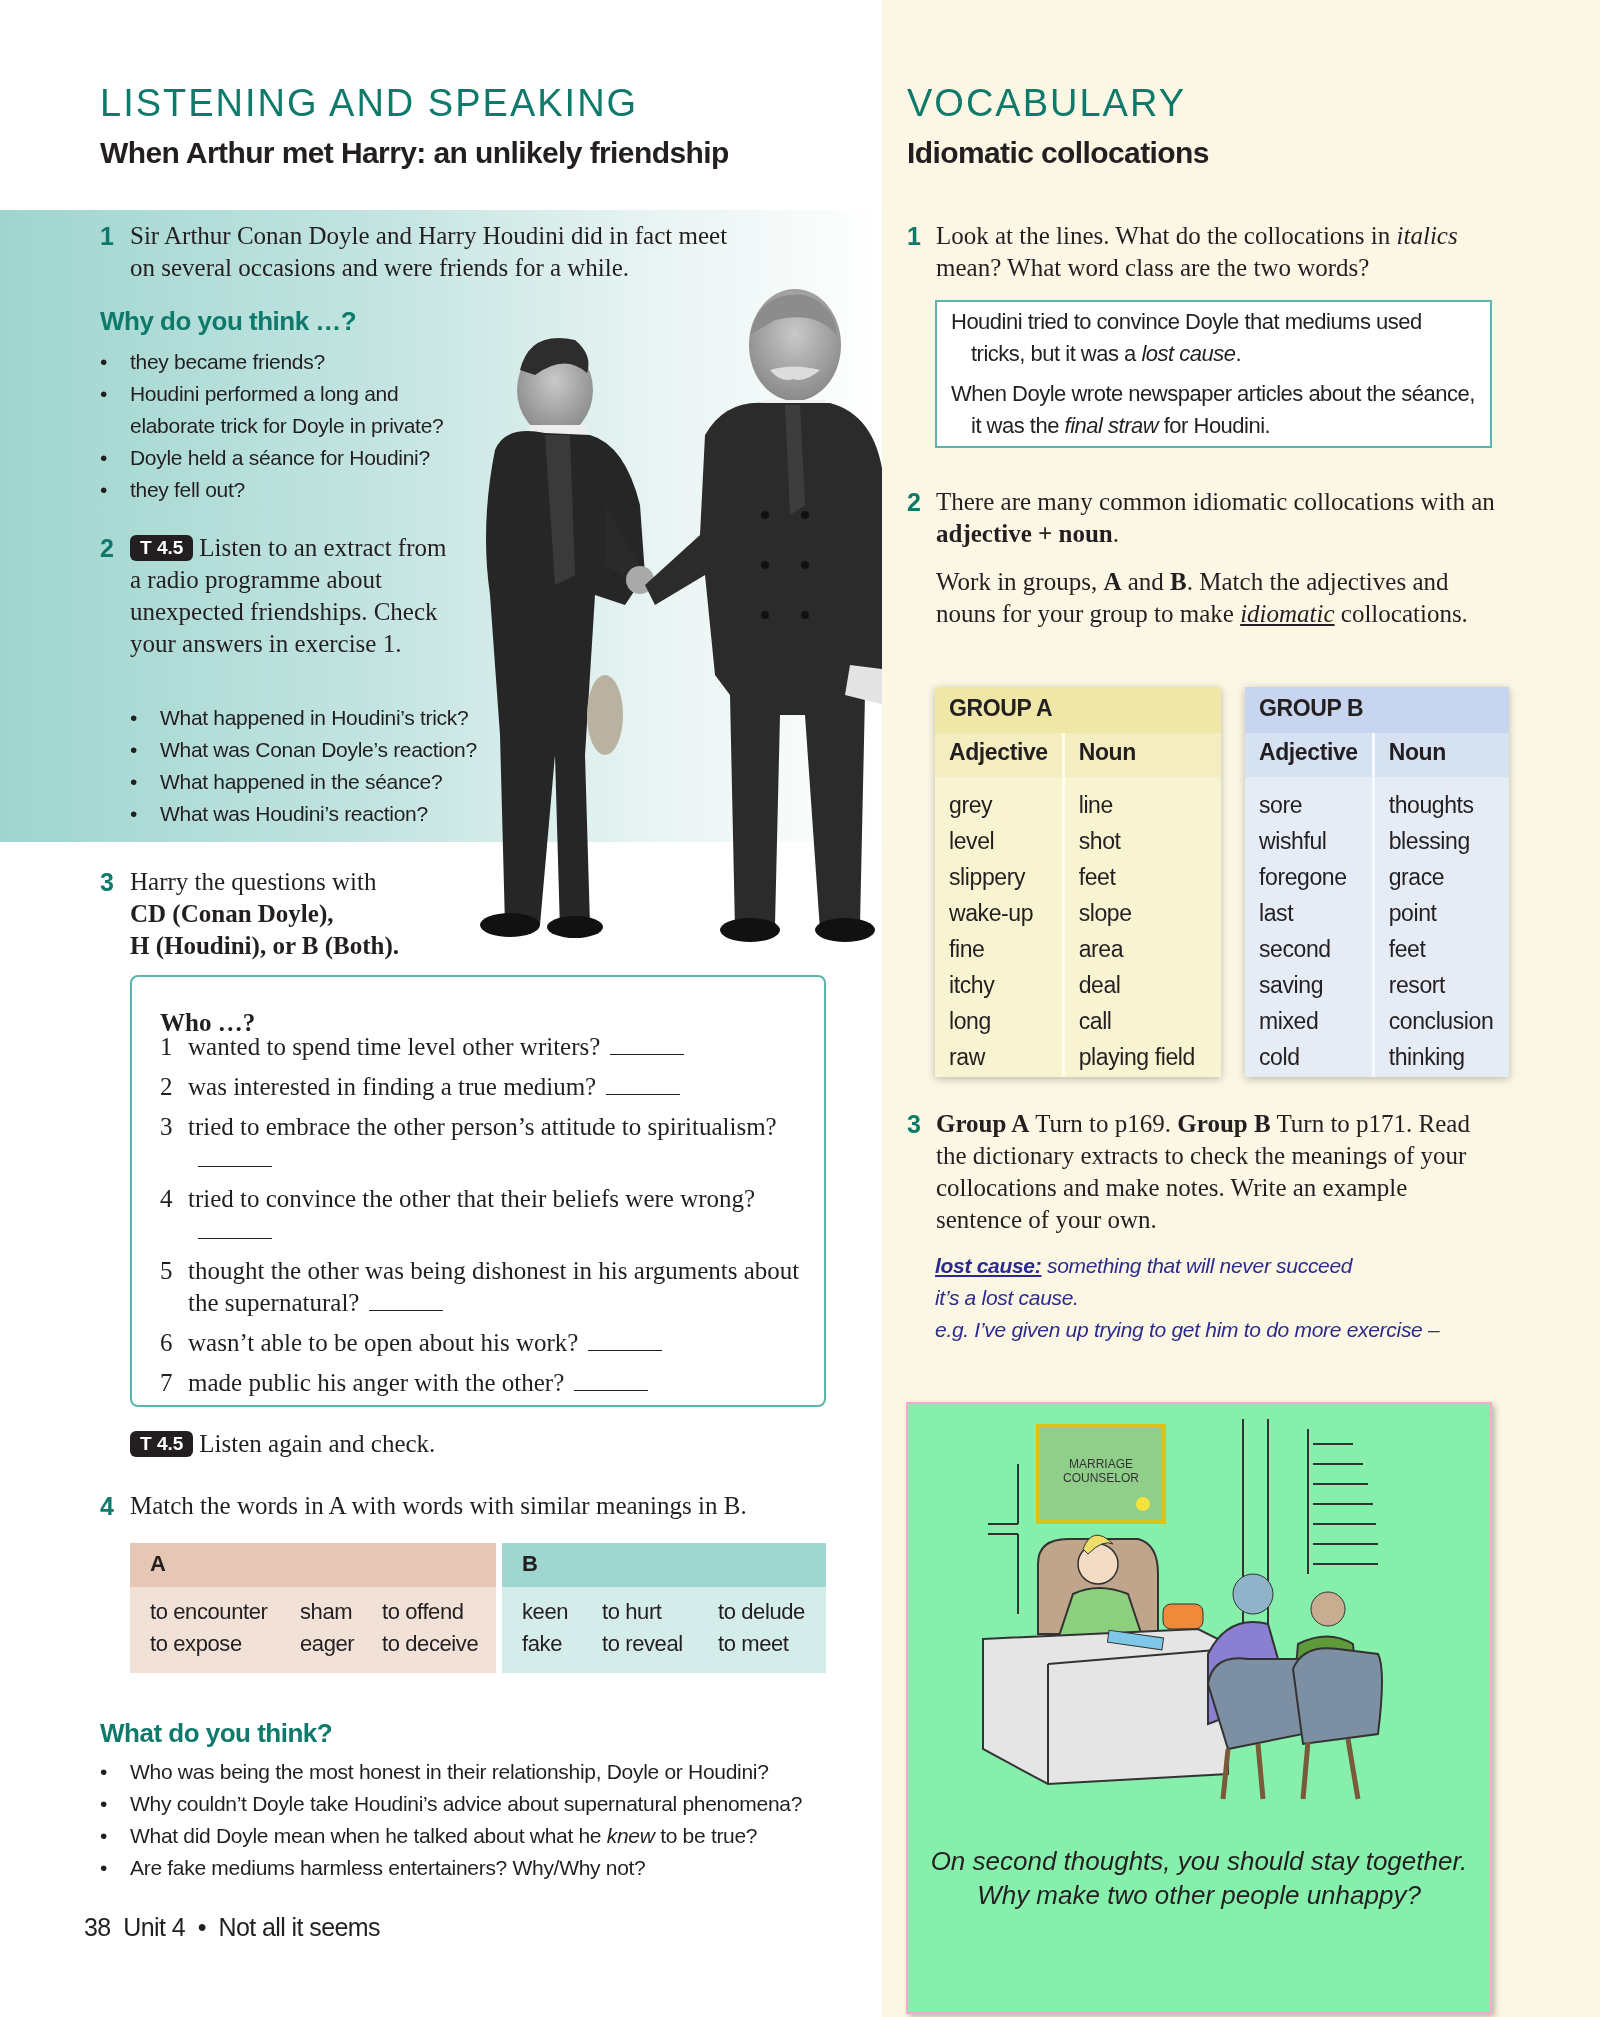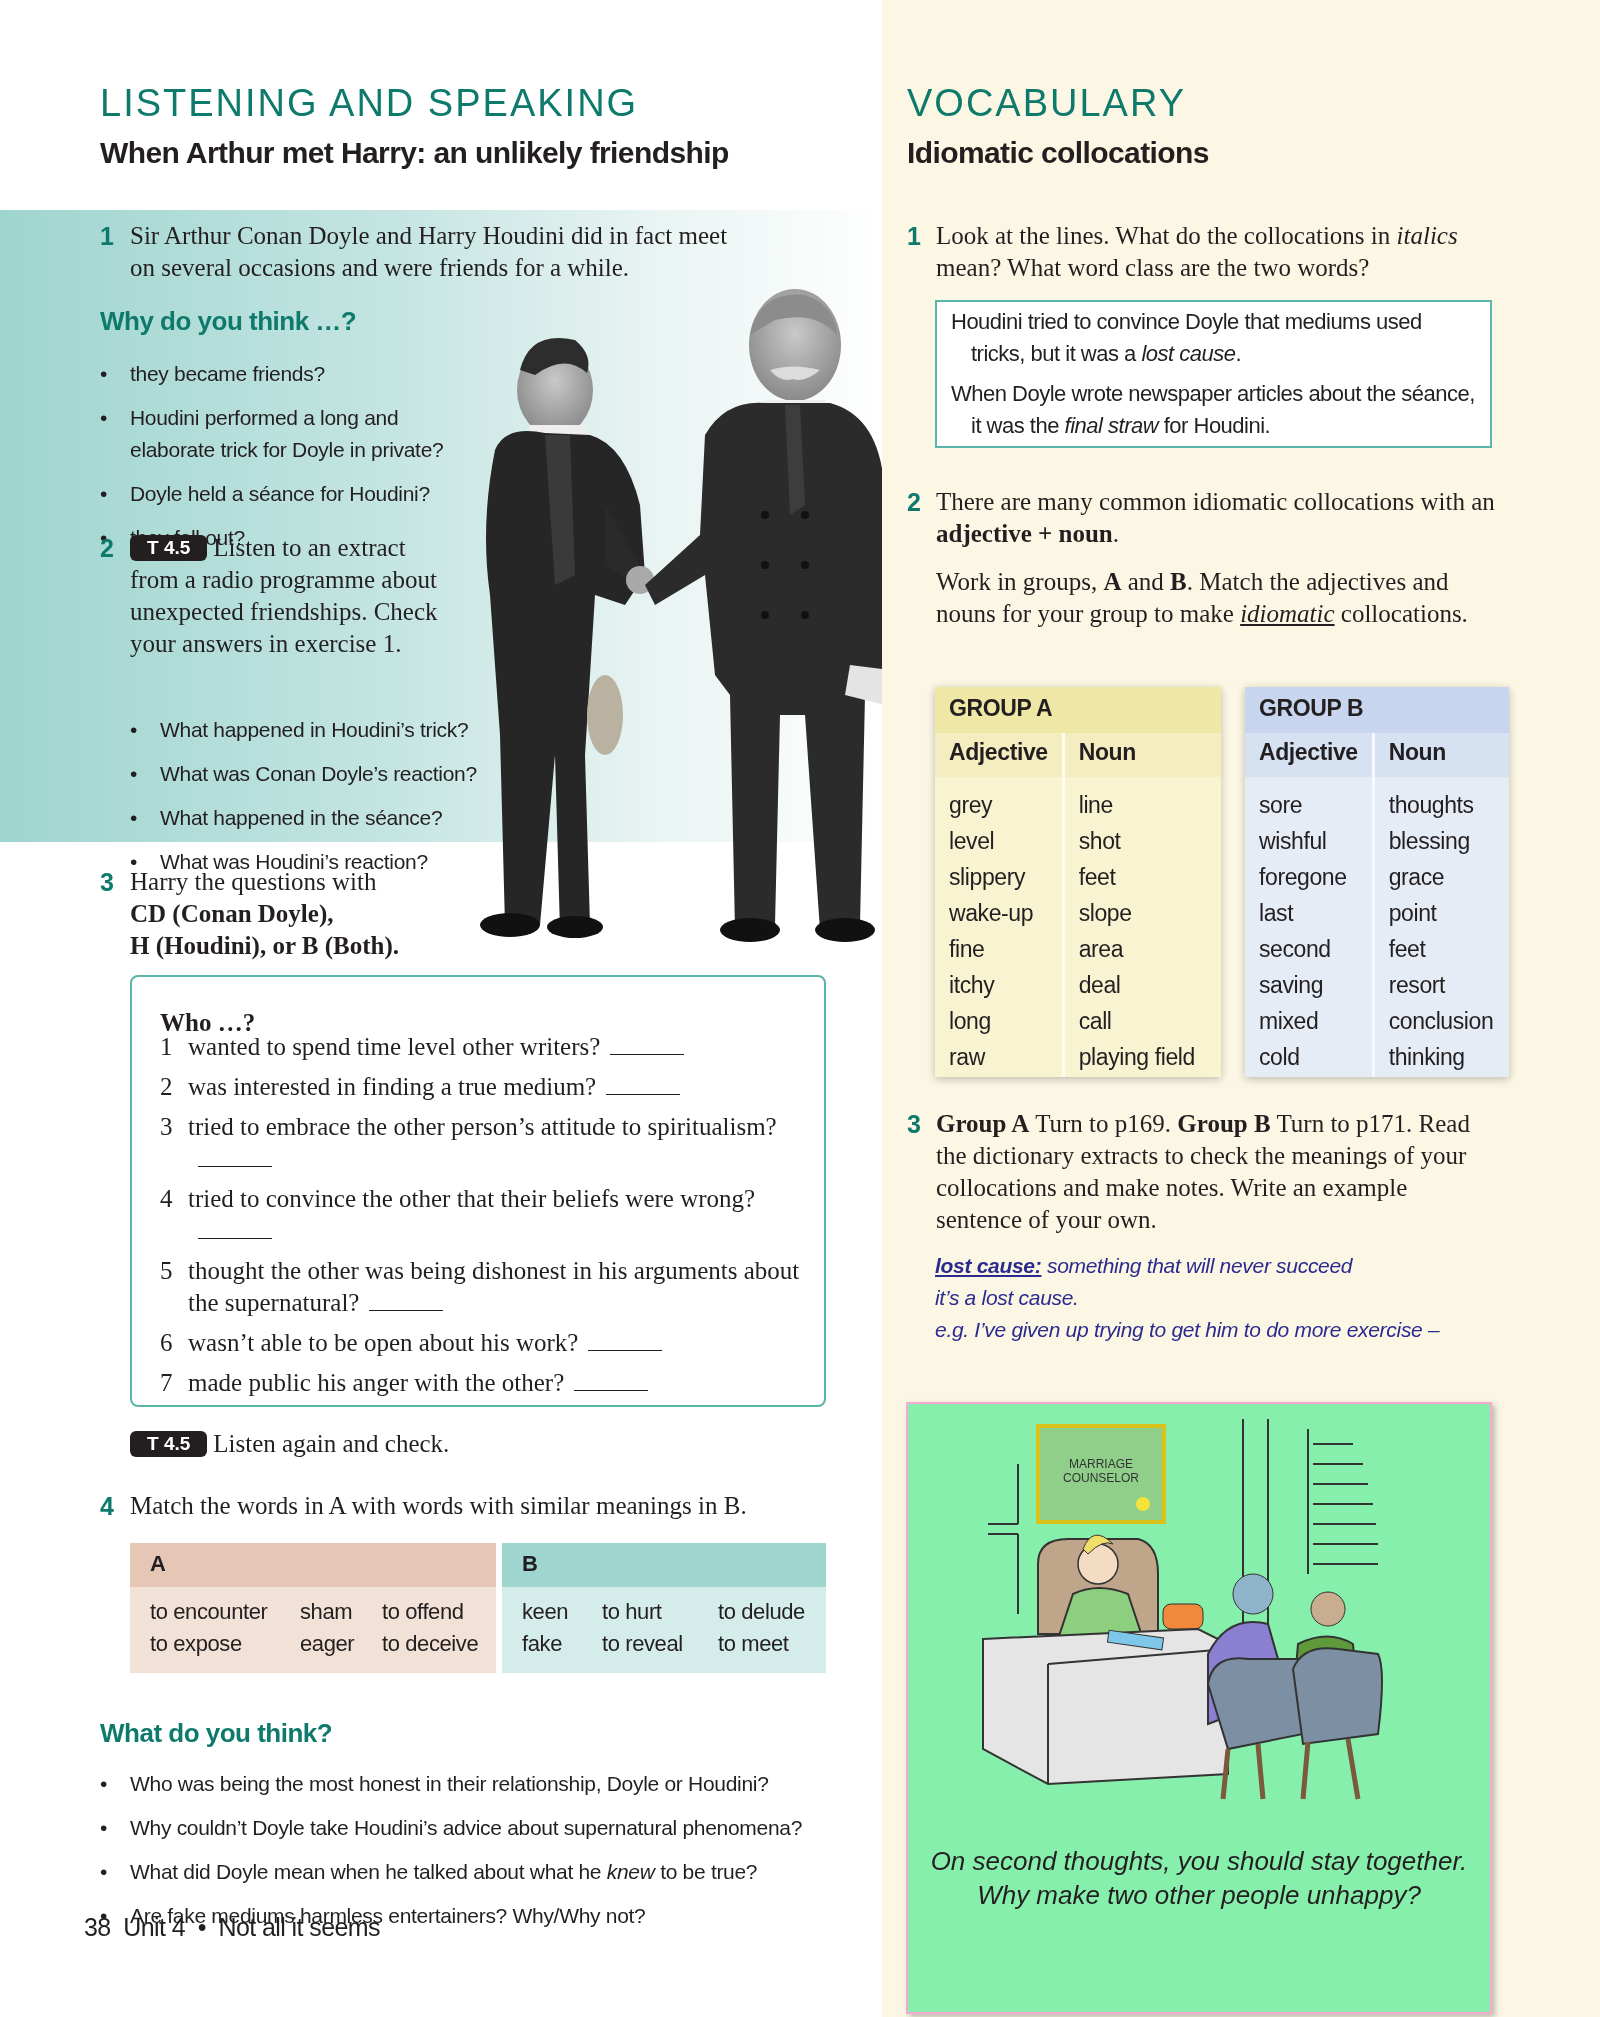--- a/index.html
+++ b/index.html
@@ -14,24 +14,24 @@
   .teal-panel { position: absolute; left: 0; top: 210px; width: 882px; height: 632px;
     background: linear-gradient(90deg, #9fd5cf 0%, #c5e5e2 45%, #e9f4f3 75%, #ffffff 100%); }
 
   .section-title { position: absolute; font-family: "Liberation Sans", sans-serif; font-size: 38px; letter-spacing: 2px; color: #0e7a6b; font-weight: normal; }
   .section-sub { position: absolute; font-family: "Liberation Sans", sans-serif; font-size: 30px; color: #231f20; letter-spacing: -0.6px; }
 
   .ex-num { position: absolute; font-family: "Liberation Sans", sans-serif; font-weight: bold; font-size: 25px; color: #0e7a6b; }
   .serif-p { position: absolute; font-family: "Liberation Serif", serif; font-size: 25px; line-height: 32px; color: #231f20; }
   .sans-h { position: absolute; font-family: "Liberation Sans", sans-serif; font-weight: bold; font-size: 26px; color: #0e7a6b; letter-spacing: -0.5px; }
   ul.bullets { position: absolute; list-style: none; font-family: "Liberation Sans", sans-serif; font-size: 21px; line-height: 32px; color: #231f20; letter-spacing: -0.3px; }
-  ul.bullets li { position: relative; padding-left: 30px; margin-top: 12px; }
+  ul.bullets li { position: relative; padding-left: 30px; }
   ul.bullets li::before { content: "•"; position: absolute; left: 0; top: 0; }
 
-  .track-badge { display: inline-block; background: #231f20; color: #fff; font-family: "Liberation Sans", sans-serif; font-weight: bold; font-size: 19px; line-height: 26px; padding: 0 17px; border-radius: 6px; vertical-align: 2px; margin-right: 6px; }
+  .track-badge { display: inline-block; background: #231f20; color: #fff; font-family: "Liberation Sans", sans-serif; font-weight: bold; font-size: 19px; line-height: 26px; padding: 0 10px; border-radius: 6px; vertical-align: 2px; margin-right: 6px; }
 
   
   .photo { position: absolute; left: 475px; top: 275px; width: 420px; height: 680px; }
 
   
   .who-box { position: absolute; left: 130px; top: 975px; width: 696px; height: 432px; border: 2px solid #5bb5aa; border-radius: 8px; background: #fff; }
   .who-box .who-title { position: absolute; left: 28px; top: 12px; font-family: "Liberation Serif", serif; font-weight: bold; font-size: 25px; margin-top: 20px; }
   .who-box ol { position: absolute; left: 28px; top: 54px; list-style: none; font-family: "Liberation Serif", serif; font-size: 25px; line-height: 32px; width: 640px; }
   .who-box li { position: relative; padding-left: 28px; margin-bottom: 8px; }
   .who-box li .n { position: absolute; left: 0; top: 0; }

